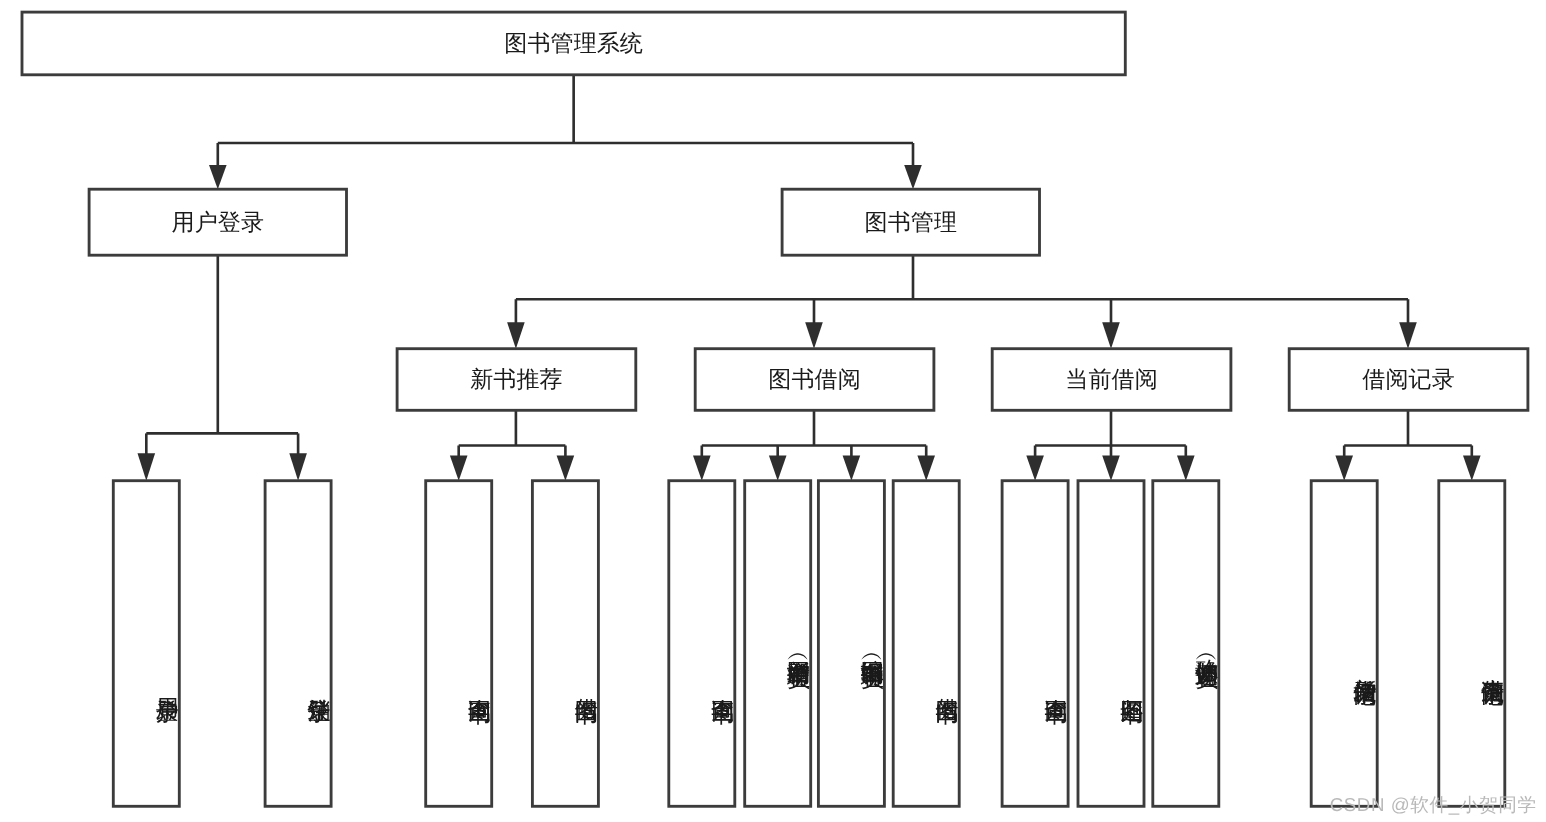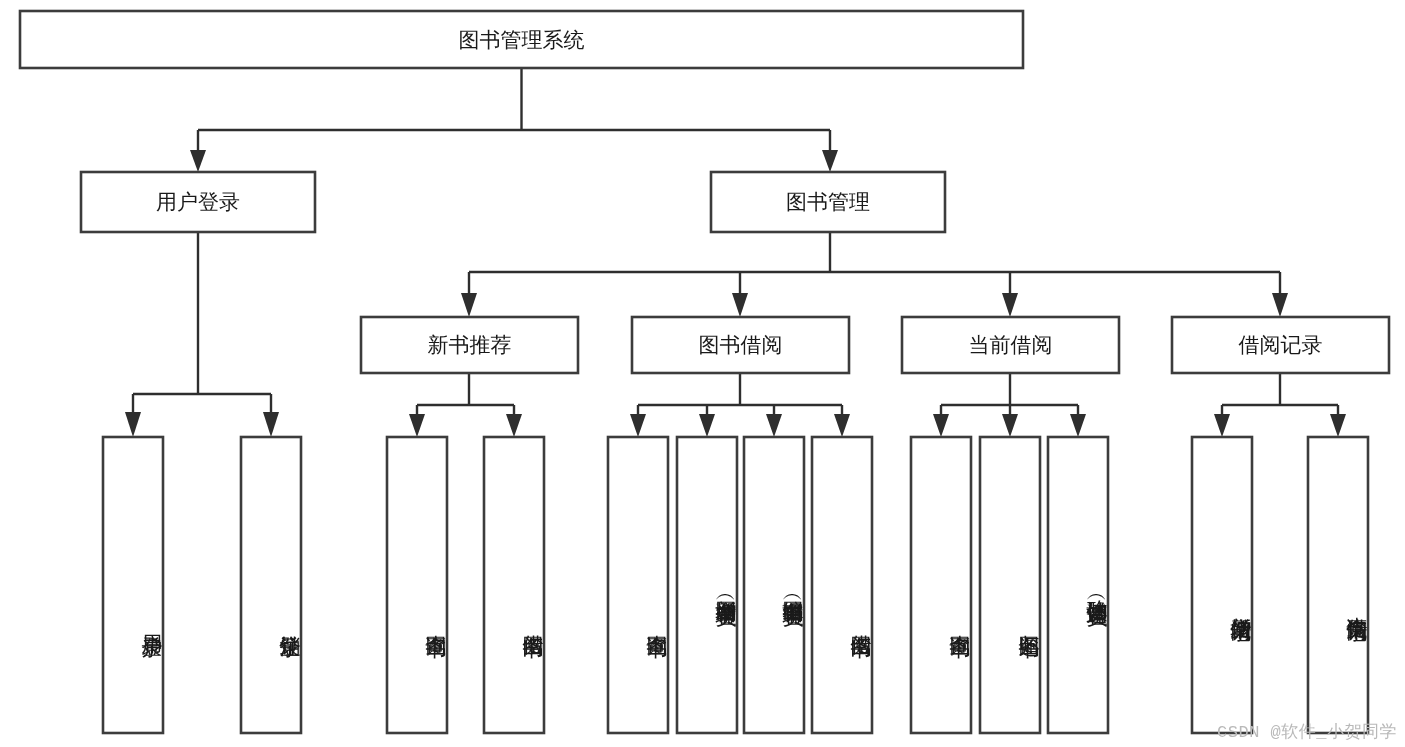--- a/index.html
+++ b/index.html
@@ -64,21 +64,21 @@
     writing-mode: vertical-rl;
     text-orientation: upright;
     letter-spacing: 1px;
     white-space: nowrap;
     pointer-events: none;
   }
   .watermark {
     position: absolute;
     right: 8px;
     bottom: 4px;
-    font-family: Liberation Mono, monospace;
+    font-family: Liberation Sans, sans-serif;
     font-size: 17px;
     color: #b9b9b9;
     letter-spacing: 0.5px;
     white-space: nowrap;
   }
 </style>
 </head>
 <body>
 
 <div id="diagram-root">

